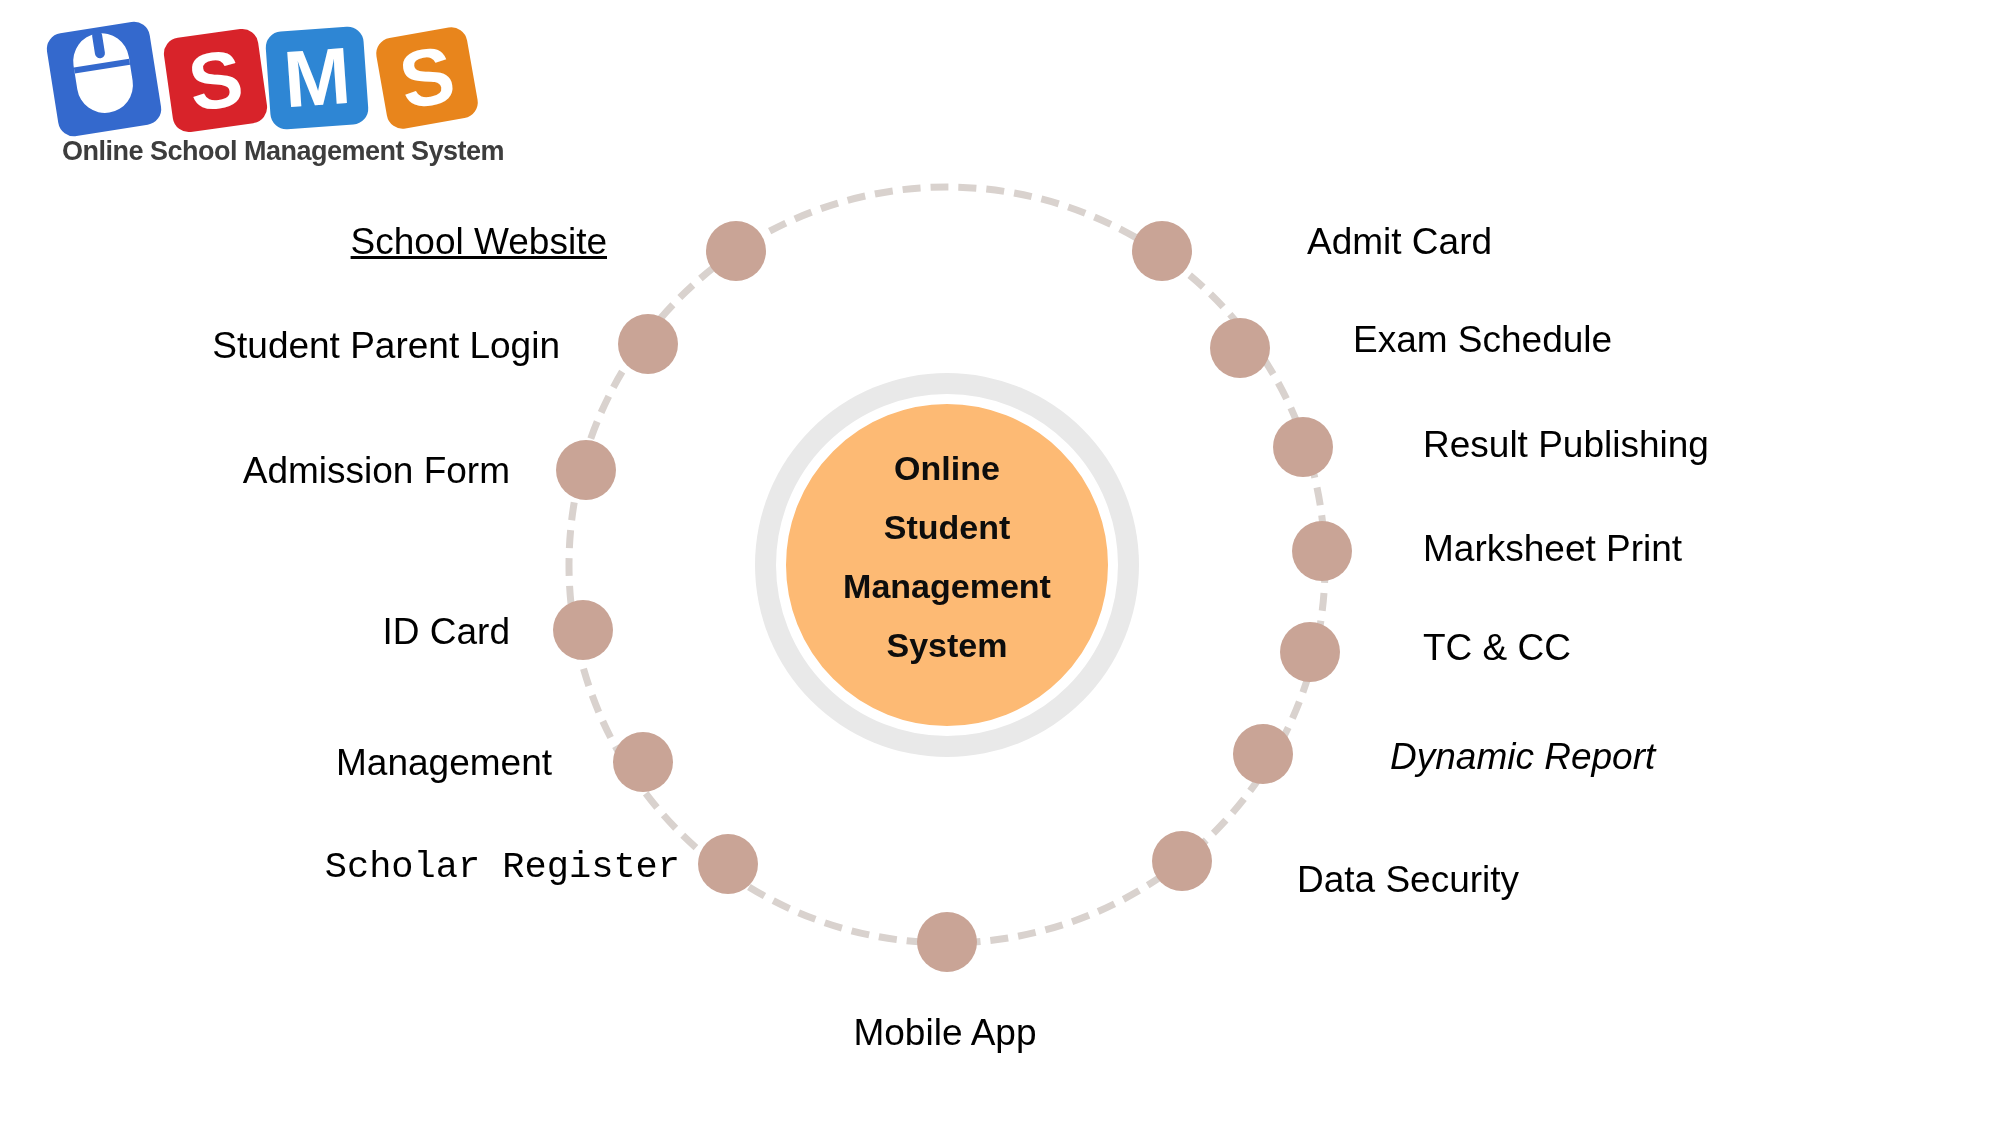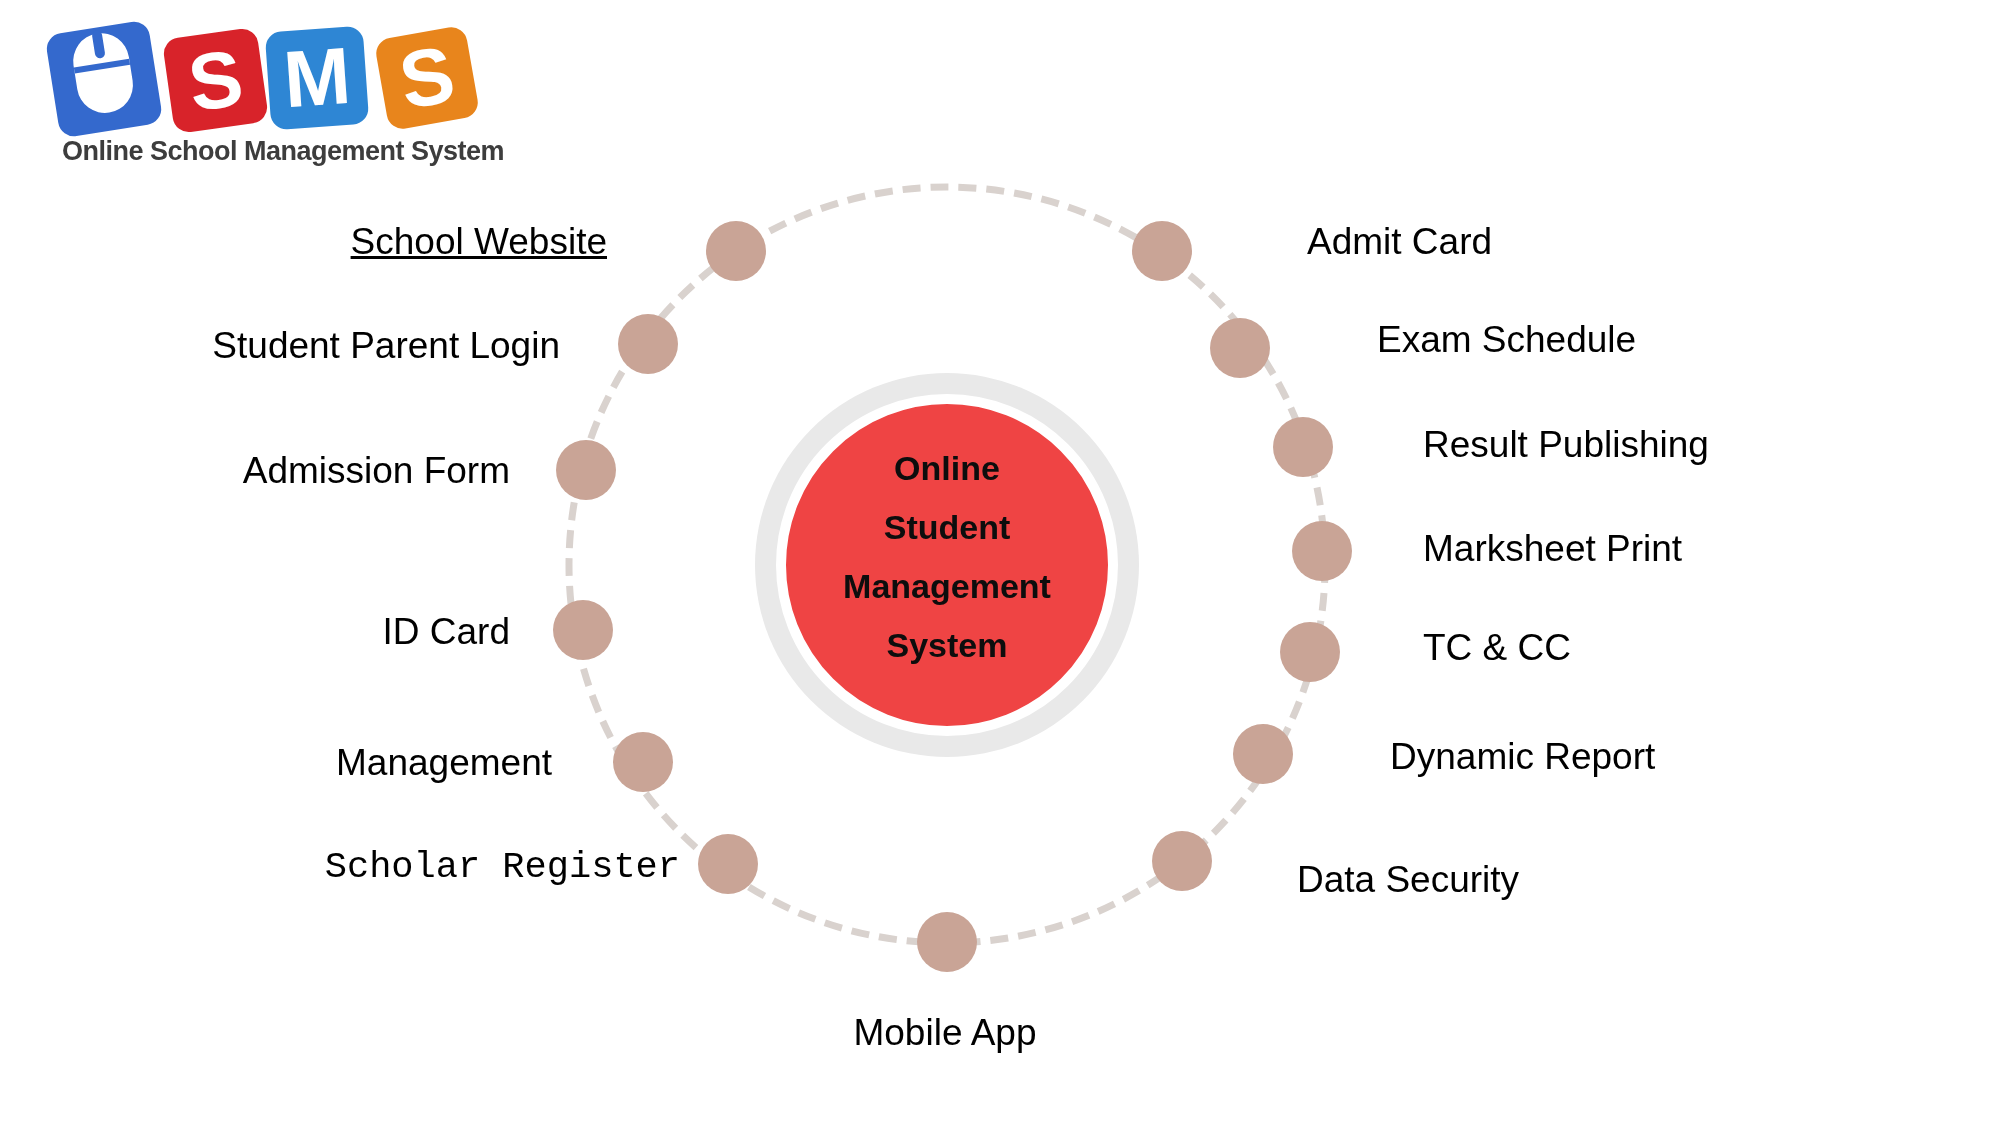--- a/index.html
+++ b/index.html
@@ -108,21 +108,21 @@
       <span>S</span>
     </div>
     <div class="tagline" style="color: rgb(61, 61, 61);">Online School Management System</div>
   </div>
 
   <svg class="orbit-svg" width="2000" height="1125">
     <circle id="orbit-circle" fill="none" stroke-width="7" stroke-dasharray="18 10" cx="947" cy="565" r="378" stroke="#d9d2ce"></circle>
   </svg>
 
   <div class="center-outer" id="center-outer" style="background: rgb(233, 233, 233);">
-    <div class="center-inner" id="center-inner" style="background: #ef4444;">
+    <div class="center-inner" id="center-inner" style="background: #fdba74;">
       <div class="center-text">
         <p>Online</p>
         <p>Student</p>
         <p>Management</p>
         <p>System</p>
       </div>
     </div>
   </div>
 
   <div id="orbit-items">
@@ -136,26 +136,26 @@
       <div class="feature-label align-right" style="top: 632px; right: 1490px;">ID Card</div>
       <div class="dot" style="left: 643px; top: 762px; background: rgb(201, 164, 150);"></div>
       <div class="feature-label align-right" style="top: 763px; right: 1448px;">Management</div>
       <div class="dot" style="left: 728px; top: 864px; background: rgb(201, 164, 150);"></div>
       <div class="feature-label align-right" style="top: 867px; right: 1320px; font-family: Liberation Mono, monospace;">Scholar Register</div>
       <div class="dot" style="left: 947px; top: 942px; background: rgb(201, 164, 150);"></div>
       <div class="feature-label align-center" style="top: 1033px; left: 945px; text-align: right;">Mobile App</div>
       <div class="dot" style="left: 1182px; top: 861px; background: rgb(201, 164, 150);"></div>
       <div class="feature-label align-left" style="top: 880px; left: 1297px;">Data Security</div>
       <div class="dot" style="left: 1263px; top: 754px; background: rgb(201, 164, 150);"></div>
-      <div class="feature-label align-left" style="top: 757px; left: 1390px;">Dynamic Report</div>
+      <div class="feature-label align-left" style="top: 757px; left: 1390px; font-style: italic;">Dynamic Report</div>
       <div class="dot" style="left: 1310px; top: 652px; background: rgb(201, 164, 150);"></div>
       <div class="feature-label align-left" style="top: 648px; left: 1423px; text-align: right;">TC &amp; CC</div>
       <div class="dot" style="left: 1322px; top: 551px; background: rgb(201, 164, 150);"></div>
       <div class="feature-label align-left" style="top: 549px; left: 1423px;">Marksheet Print</div>
       <div class="dot" style="left: 1303px; top: 447px; background: rgb(201, 164, 150);"></div>
       <div class="feature-label align-left" style="top: 445px; left: 1423px;">Result Publishing</div>
       <div class="dot" style="left: 1240px; top: 348px; background: rgb(201, 164, 150);"></div>
-      <div class="feature-label align-left" style="top: 340px; left: 1353px; margin-left: 24px;">Exam Schedule</div>
+      <div class="feature-label align-left" style="top: 340px; left: 1353px;">Exam Schedule</div>
       <div class="dot" style="left: 1162px; top: 251px; background: rgb(201, 164, 150);"></div>
       <div class="feature-label align-left" style="top: 242px; left: 1307px;">Admit Card</div>
     </div>
 
 </div>
 
 </body></html>

